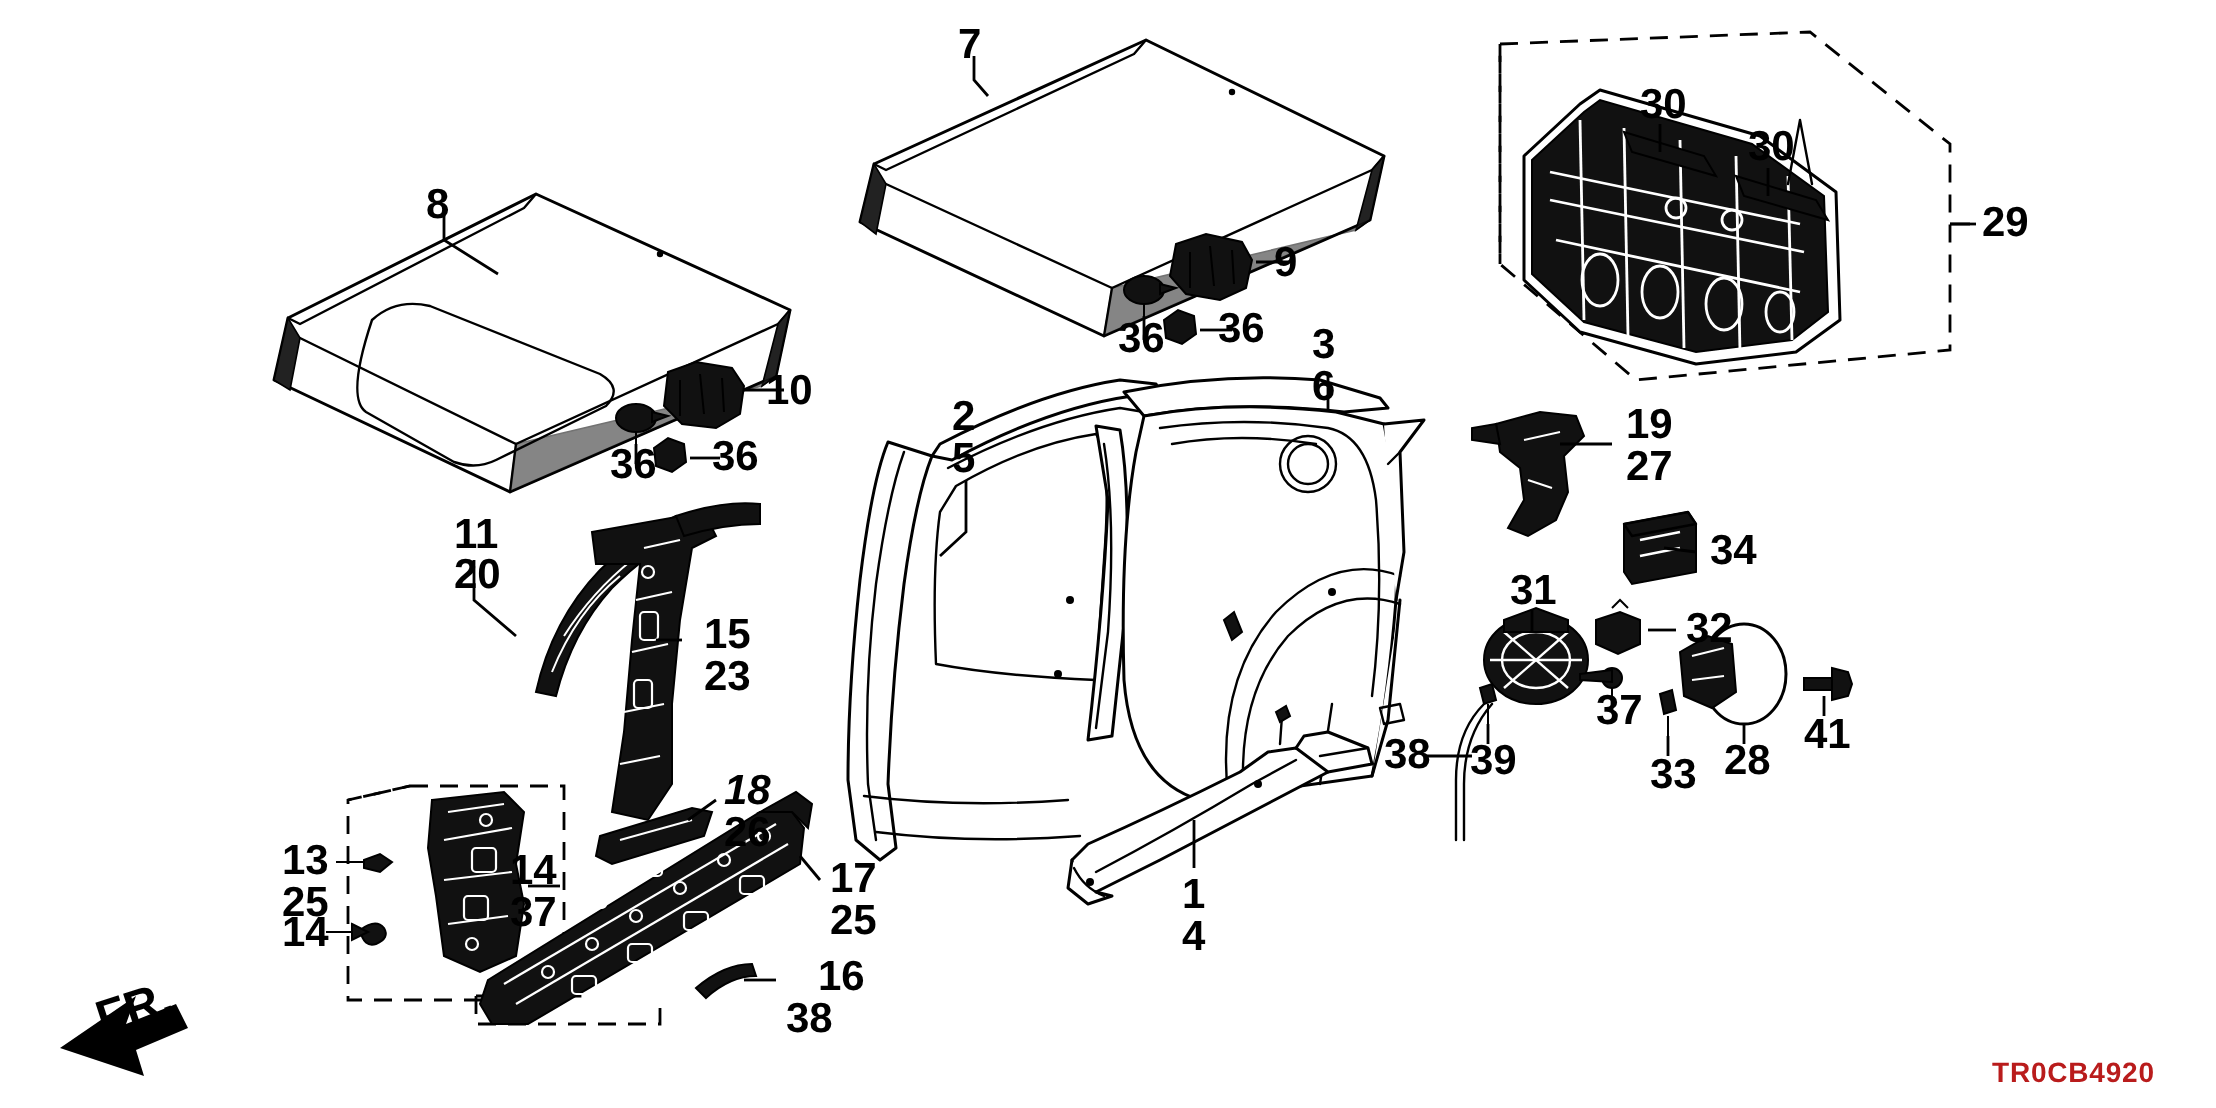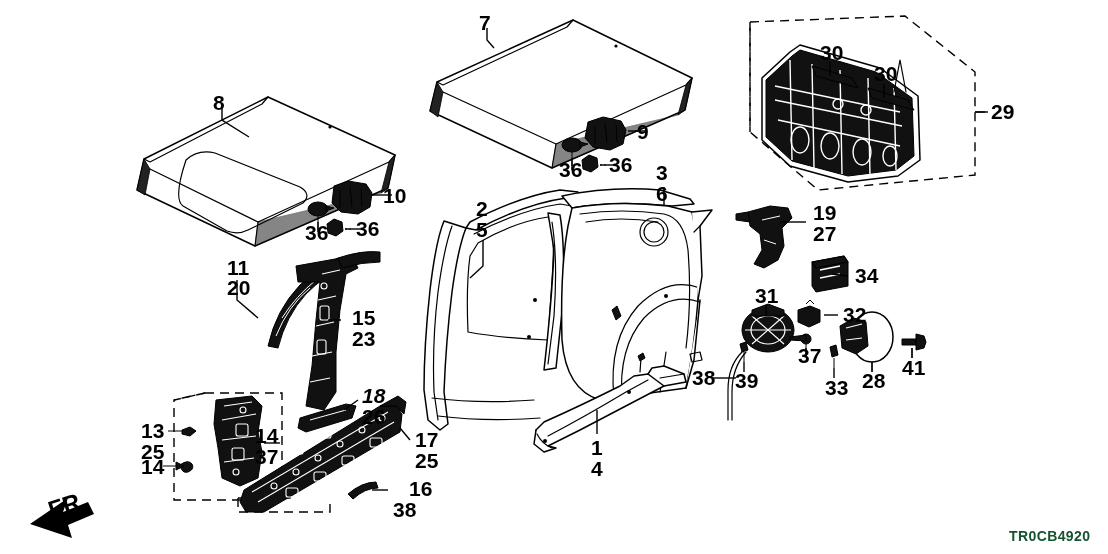--- a/index.html
+++ b/index.html
@@ -1,19 +1,19 @@
 <!DOCTYPE html>
 <html><head>
 <meta charset="utf-8">
 <style>
   html,body{margin:0;padding:0;background:#ffffff;}
   body{font-family:"Liberation Sans",sans-serif;}
   #sheet{position:relative;width:1108px;height:554px;background:#fff;overflow:hidden;}
   .lbl{position:absolute;font-family:"Liberation Sans",sans-serif;font-size:21px;font-weight:700;color:#000;line-height:1.05;white-space:pre;}
-  .code{position:absolute;font-size:14px;font-weight:700;letter-spacing:.4px;color:#14532d;margin-left:13px;}
+  .code{position:absolute;font-size:14px;font-weight:700;letter-spacing:.4px;color:#b91c1c;}
   svg.art{position:absolute;left:0;top:0;width:1108px;height:554px;overflow:visible;}
   .ol{fill:#fff;stroke:#000;stroke-width:1.5;stroke-linejoin:round;stroke-linecap:round;}
   .ol2{fill:none;stroke:#000;stroke-width:1.2;stroke-linejoin:round;stroke-linecap:round;}
   .thin{fill:none;stroke:#000;stroke-width:1;}
   .solidblk{fill:#111;stroke:#000;stroke-width:1;}
   .dash{fill:none;stroke:#000;stroke-width:1.4;stroke-dasharray:9 6;}
   .hatch{fill:#222;stroke:#000;stroke-width:.8;}
   .frarrow{fill:#000;}
 </style>
 </head>

